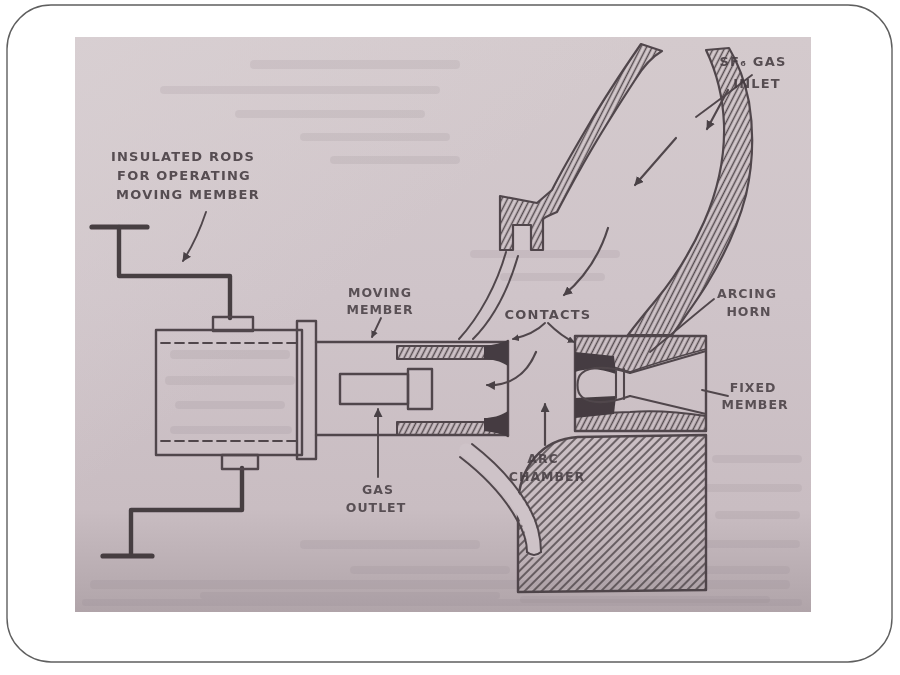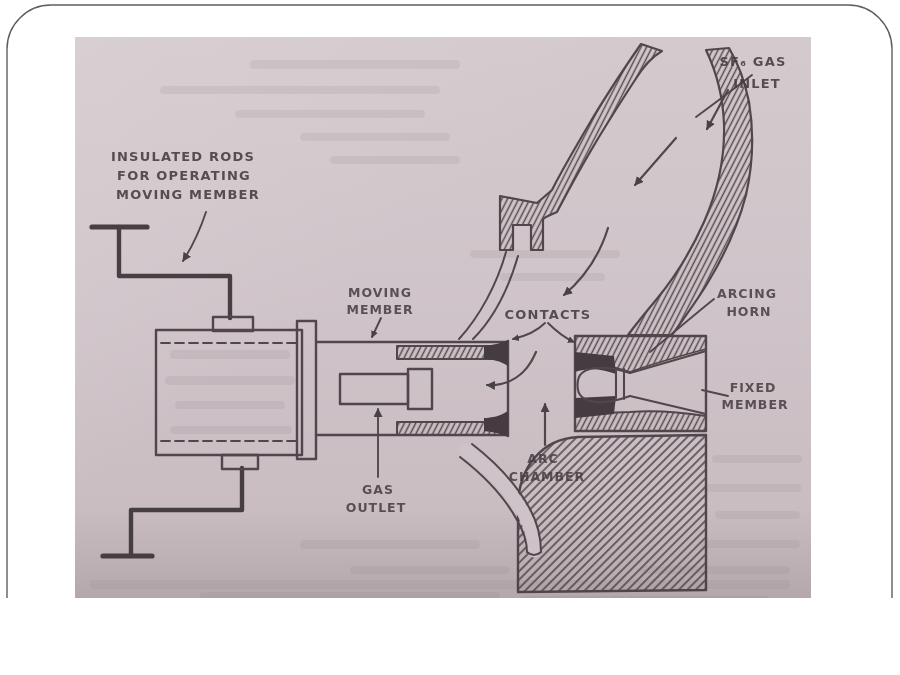--- a/index.html
+++ b/index.html
@@ -1,16 +1,16 @@
 <!DOCTYPE html>
 <html><head>
 <meta charset="utf-8">
 <style>
   html,body{margin:0;padding:0;background:#ffffff;}
-  .stage{position:relative;width:900px;height:598px;background:#ffffff;overflow:hidden;
+  .stage{position:relative;width:900px;height:675px;background:#ffffff;overflow:hidden;
          font-family:"DejaVu Sans",sans-serif;}
   svg{position:absolute;left:0;top:0;}
   text{font-family:"DejaVu Sans",sans-serif;font-weight:700;fill:#453c41;}
   .lbl{font-size:13px;letter-spacing:1.2px;opacity:.88;}
   .lbl2{font-size:12.5px;letter-spacing:1px;opacity:.85;}
 </style>
 </head>
 <body>
 
 <div class="stage">

